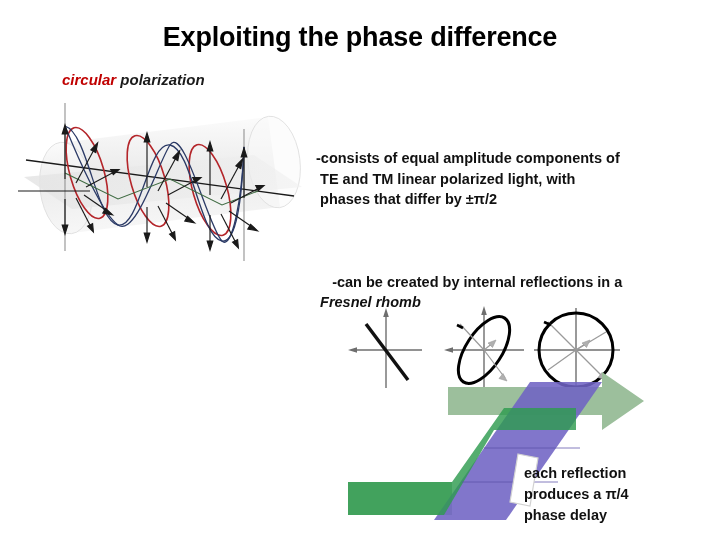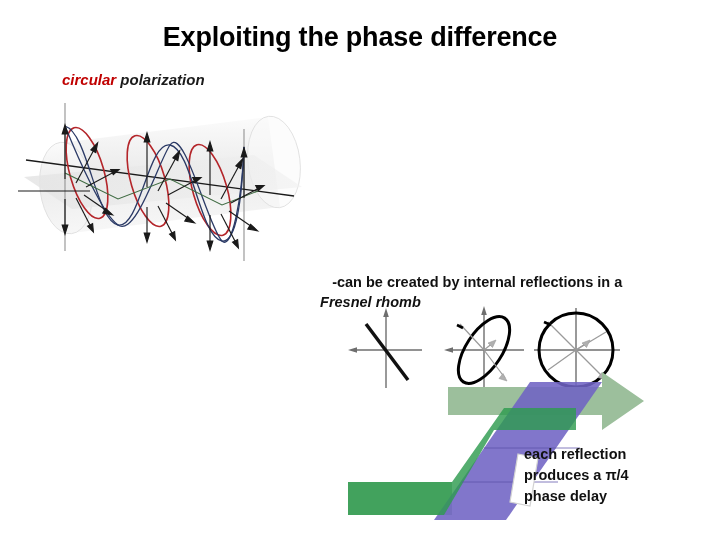--- a/index.html
+++ b/index.html
@@ -53,21 +53,21 @@
     white-space: pre;
   }
   #bullet-1 { left: 316px; top: 148px; }
   #bullet-2 { left: 316px; top: 251px; }
   .bullet .ital { font-style: italic; }
 
   
   #caption {
     position: absolute;
     left: 524px;
-    top: 444px;
+    top: 463px;
     font-size: 14.5px;
     font-weight: bold;
     line-height: 1.45;
     color: #111111;
     white-space: pre;
   }
 
   
   .gfx { position: absolute; }
   #helix-figure  { left: 18px;  top: 103px; }
@@ -177,20 +177,23 @@
           <polygon points="220.4,145 219.6,136.7 214.6,139.2" fill="#1a1a1a"></polygon>
         <line x1="192" y1="112" x2="192" y2="144"></line>
           <polygon points="192,147 189.2,138 194.8,138" fill="#1a1a1a"></polygon>
 
         <line x1="226" y1="95" x2="226" y2="48"></line>
           <polygon points="226,45 223.2,54 228.8,54" fill="#1a1a1a"></polygon>
       </g>
     </svg>
   </div>
 
+  <div class="bullet" id="bullet-1">-consists of equal amplitude components of
+ TE and TM linear polarized light, with
+ phases that differ by ±π/2</div>
 
   <div class="bullet" id="bullet-2">
     <span>-can be created by internal reflections in a
  </span><span class="ital">Fresnel rhomb</span>
   </div>
 
   <div class="gfx" id="states-figure">
     <svg width="290" height="92" viewBox="0 0 290 92">
 
       <g>

